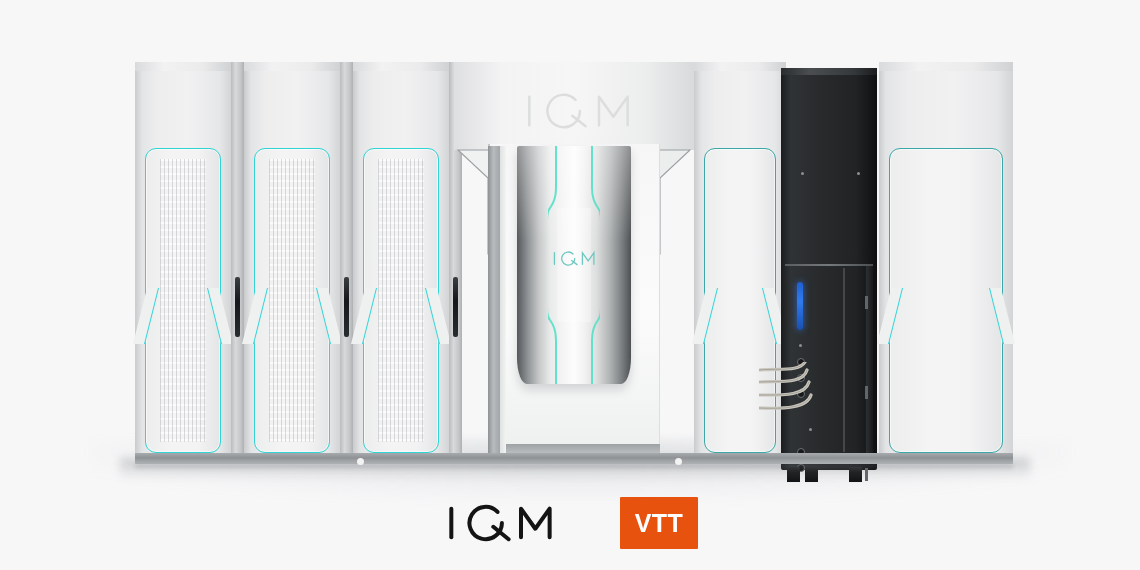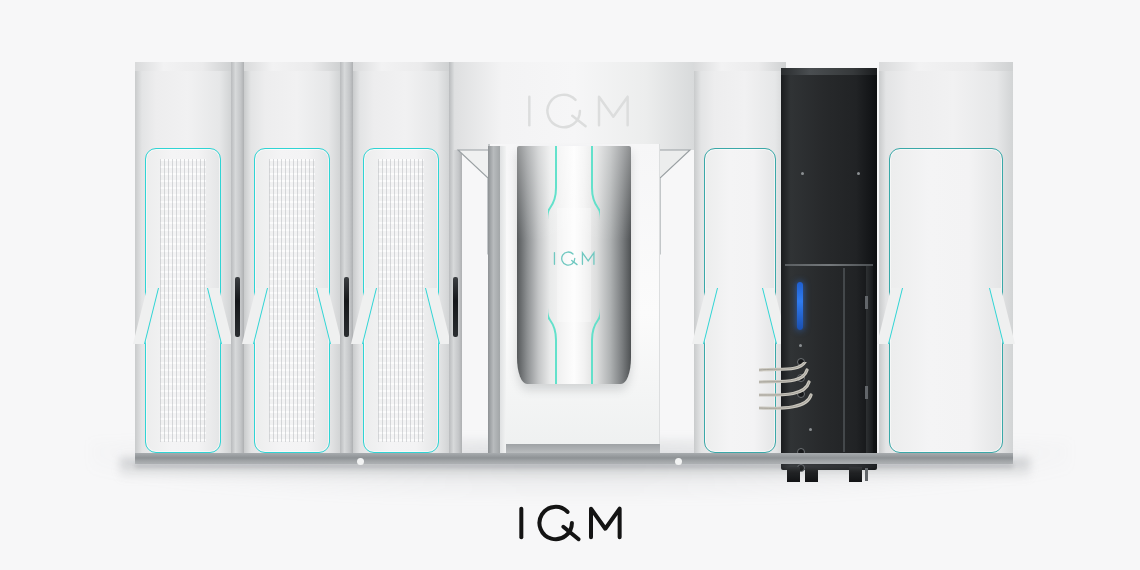--- a/index.html
+++ b/index.html
@@ -368,16 +368,19 @@
       <svg width="116" height="42" viewBox="0 0 120 44">
         <g fill="none" stroke="#141414" stroke-width="4.2" stroke-linecap="round" stroke-linejoin="round">
           <line x1="9" y1="7" x2="9" y2="37"></line>
           <path d="M62,22 a17,17 0 1,1 -4.6,-11.6"></path>
           <line x1="53" y1="26" x2="69" y2="39"></line>
           <polyline points="82,37 82,7 97,28 112,7 112,37"></polyline>
         </g>
       </svg>
     </div>
 
+    <div class="vtt-badge" style="background:#e8520f;">
+      <span class="vtt-text">VTT</span>
+    </div>
 
   </div>
 
 </div>
 
 </body></html>

